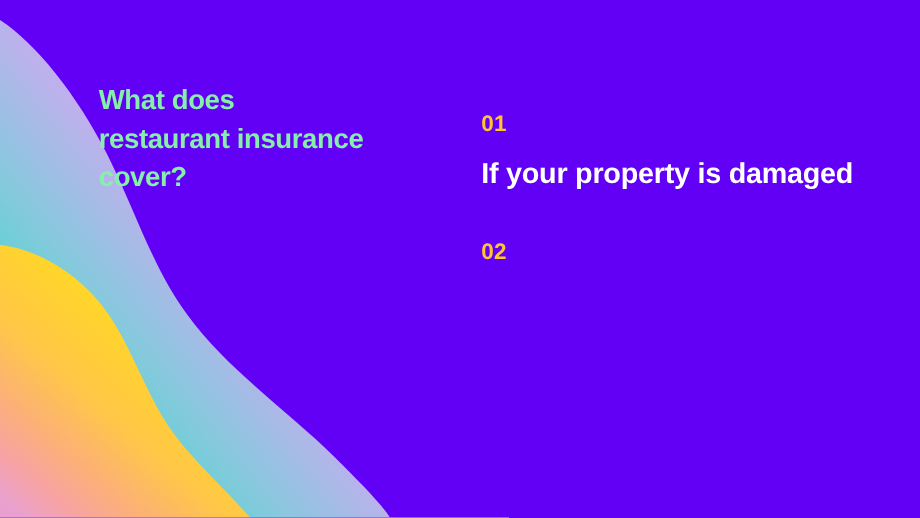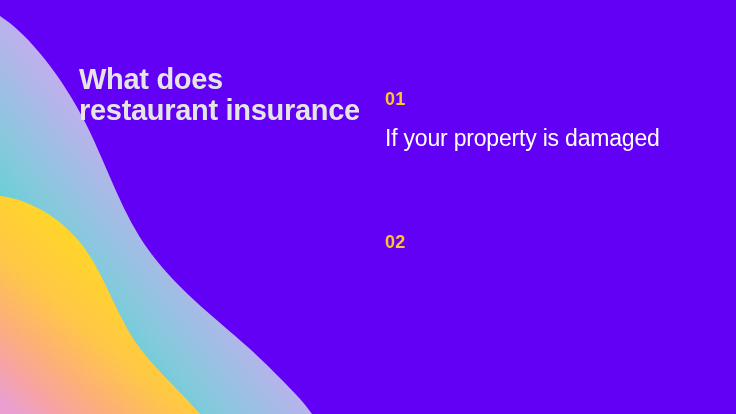--- a/index.html
+++ b/index.html
@@ -33,22 +33,22 @@
 
   
   #title-block {
     position: absolute;
     left: 79px;
     top: 64px;
     width: 300px;
     z-index: 5;
   }
   #title-block .title-line {
-    color: #e5e5e5;
-    font-size: 29px;
+    color: #86efac;
+    font-size: 22px;
     font-weight: bold;
     line-height: 31px;
     letter-spacing: -0.3px;
     white-space: nowrap;
   }
 
   
   #list-block {
     position: absolute;
     left: 385px;
@@ -62,27 +62,27 @@
   .item-number {
     color: #ffc629;
     font-size: 18px;
     font-weight: bold;
     line-height: 30px;
     letter-spacing: 0.2px;
   }
   .item-text {
     color: #ffffff;
     font-size: 23px;
-    font-weight: normal;
+    font-weight: bold;
     line-height: 30px;
     letter-spacing: -0.2px;
     white-space: nowrap;
   }
   #list-item-0 .item-text { margin-top: 9px; }
-  #list-item-1 { margin-top: 74px; }
+  #list-item-1 { margin-top: 33px; }
   #list-item-1 .item-text { margin-top: 10px; }
 </style>
 </head>
 <body>
 
 <div id="slide">
 
   <svg id="blob-layer" viewBox="0 0 736 414" width="736" height="414" xmlns="http://www.w3.org/2000/svg" aria-hidden="true">
     <defs>
 
@@ -126,20 +126,21 @@
     <path d="M 0,196
              C 22,198 54,212 78,240
              C 100,266 110,298 128,330
              C 146,362 176,386 200,414
              L 0,414 Z" fill="url(#gradInnerEdge)"></path>
   </svg>
 
   <div id="title-block">
     <div class="title-line">What does</div>
     <div class="title-line">restaurant insurance</div>
+    <div class="title-line">cover?</div>
   </div>
 
   <div id="list-block">
 
     <div class="list-item" id="list-item-0">
       <div class="item-number">01</div>
       <div class="item-text">If your property is damaged</div>
     </div>
 
     <div class="list-item" id="list-item-1">

